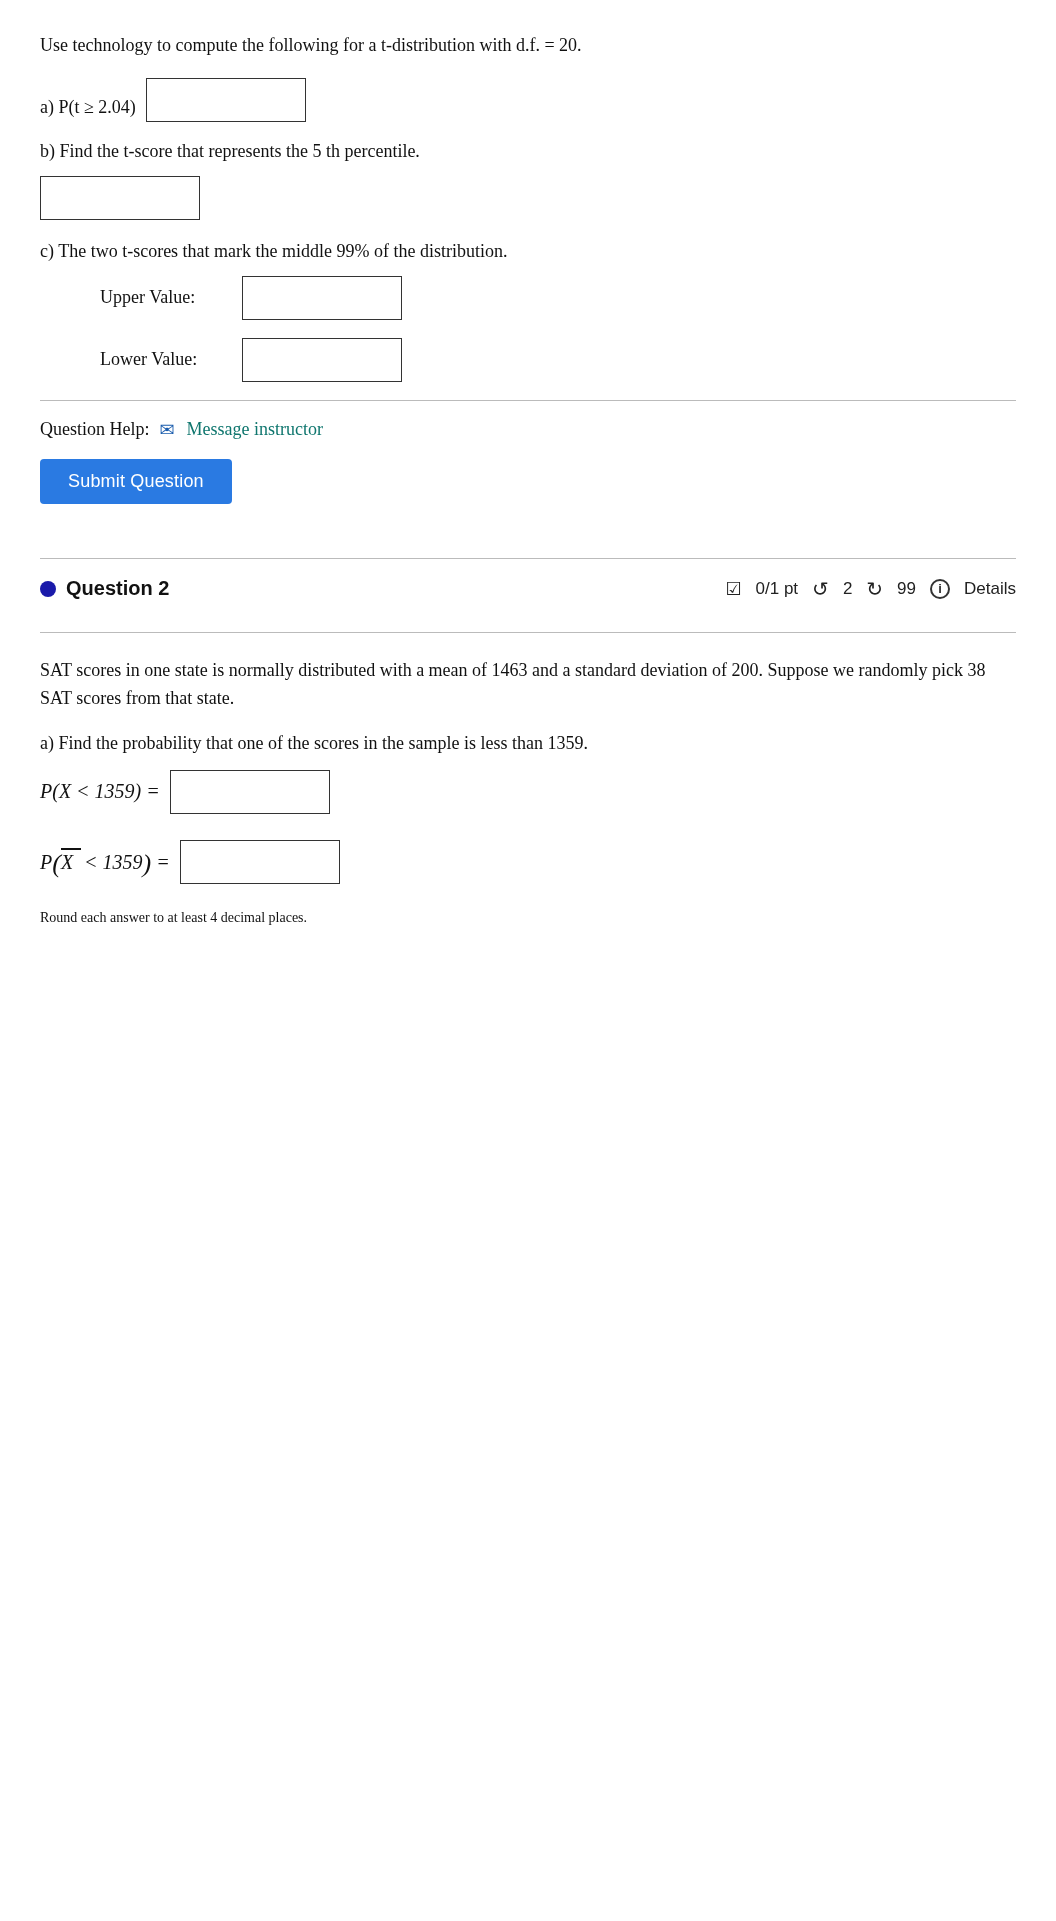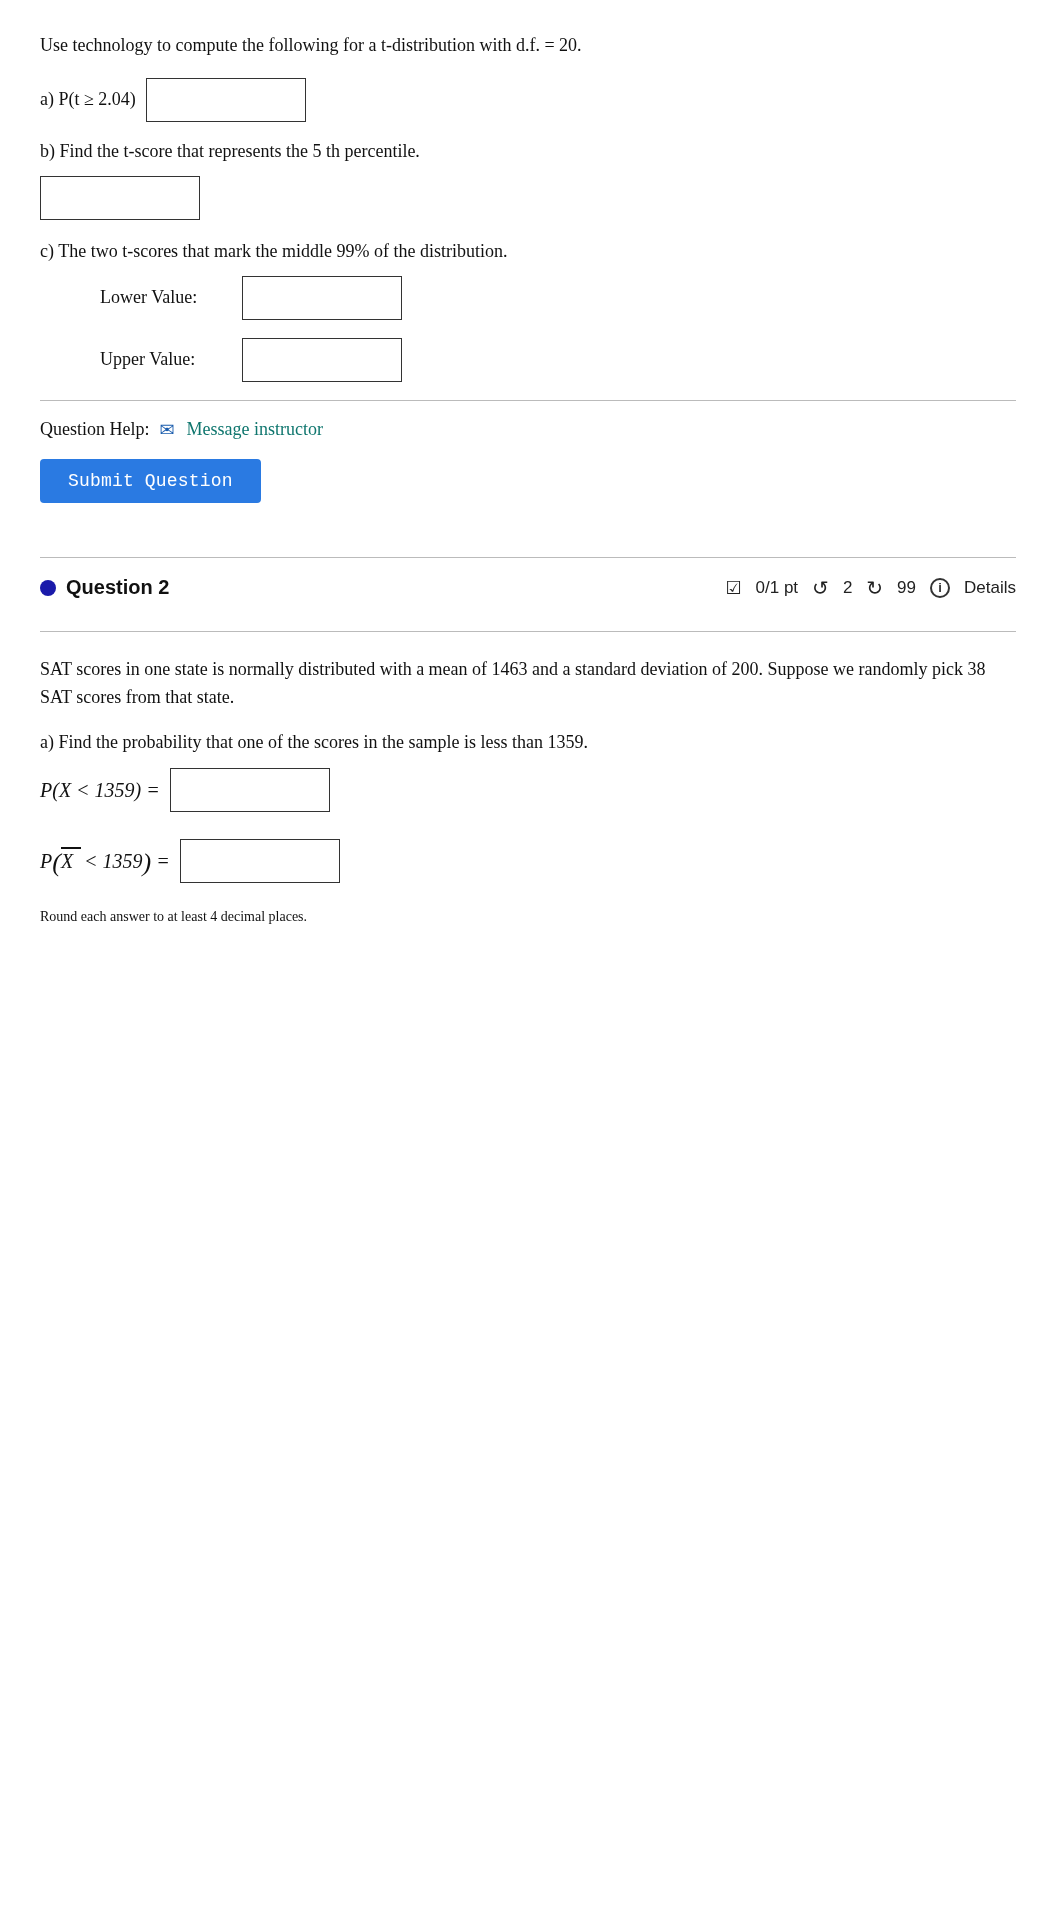--- a/index.html
+++ b/index.html
@@ -33,21 +33,21 @@
       height: 44px;
       display: inline-block;
       vertical-align: middle;
       background: #fff;
       outline: none;
       font-size: 18px;
       padding: 4px 8px;
     }
     .inline-input-row {
       display: flex;
-      align-items: center;
+      align-items: flex-end;
       gap: 10px;
       margin-bottom: 6px;
     }
     .label-value-row {
       display: flex;
       align-items: center;
       margin-left: 60px;
       margin-bottom: 18px;
       gap: 12px;
     }
@@ -74,21 +74,21 @@
       margin-right: 2px;
     }
     .submit-btn {
       background: #2a7ae2;
       color: #fff;
       border: none;
       border-radius: 4px;
       font-size: 18px;
       padding: 12px 28px;
       cursor: pointer;
-      font-family: Liberation Mono, monospace;
+      font-family: Liberation Sans, sans-serif;
       font-weight: 500;
       letter-spacing: 0.01em;
     }
     .divider {
       border: none;
       border-top: 1.5px solid #bbb;
       margin: 18px 0 18px 0;
     }
     .question-header-row {
       display: flex;
@@ -172,26 +172,26 @@
     
     <p class="part-label">b) Find the t-score that represents the 5 th percentile.</p>
     <div style="margin-bottom:18px;">
       <input class="answer-input" type="text" style="">
     </div>
 
     
     <p class="part-label">c) The two t-scores that mark the middle 99% of the distribution.</p>
 
     <div class="label-value-row">
+      <span class="label-text">Upper Value:</span>
+      <input class="answer-input" type="text" style="">
+    </div>
+
+    <div class="label-value-row">
       <span class="label-text">Lower Value:</span>
-      <input class="answer-input" type="text" style="">
-    </div>
-
-    <div class="label-value-row">
-      <span class="label-text">Upper Value:</span>
       <input class="answer-input" type="text" style="">
     </div>
 
     <hr class="divider">
 
     
     <div class="question-help-row">
       <span>Question Help:</span>
       <span class="envelope-icon">✉</span>
       <a href="#" class="message-link">Message instructor</a>

